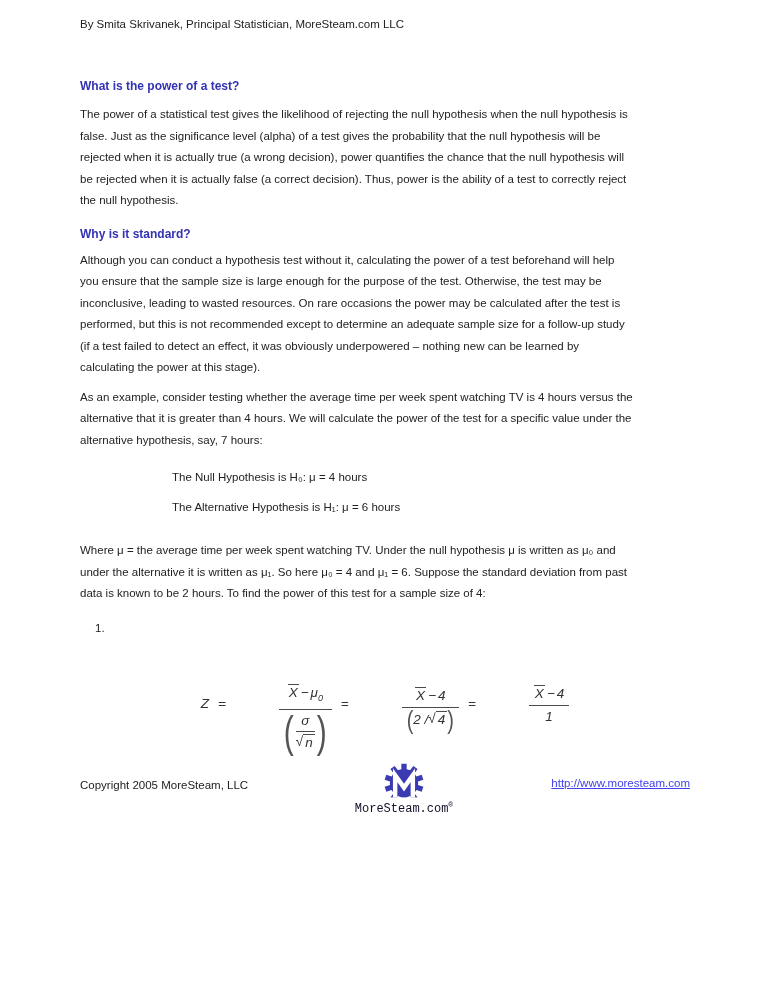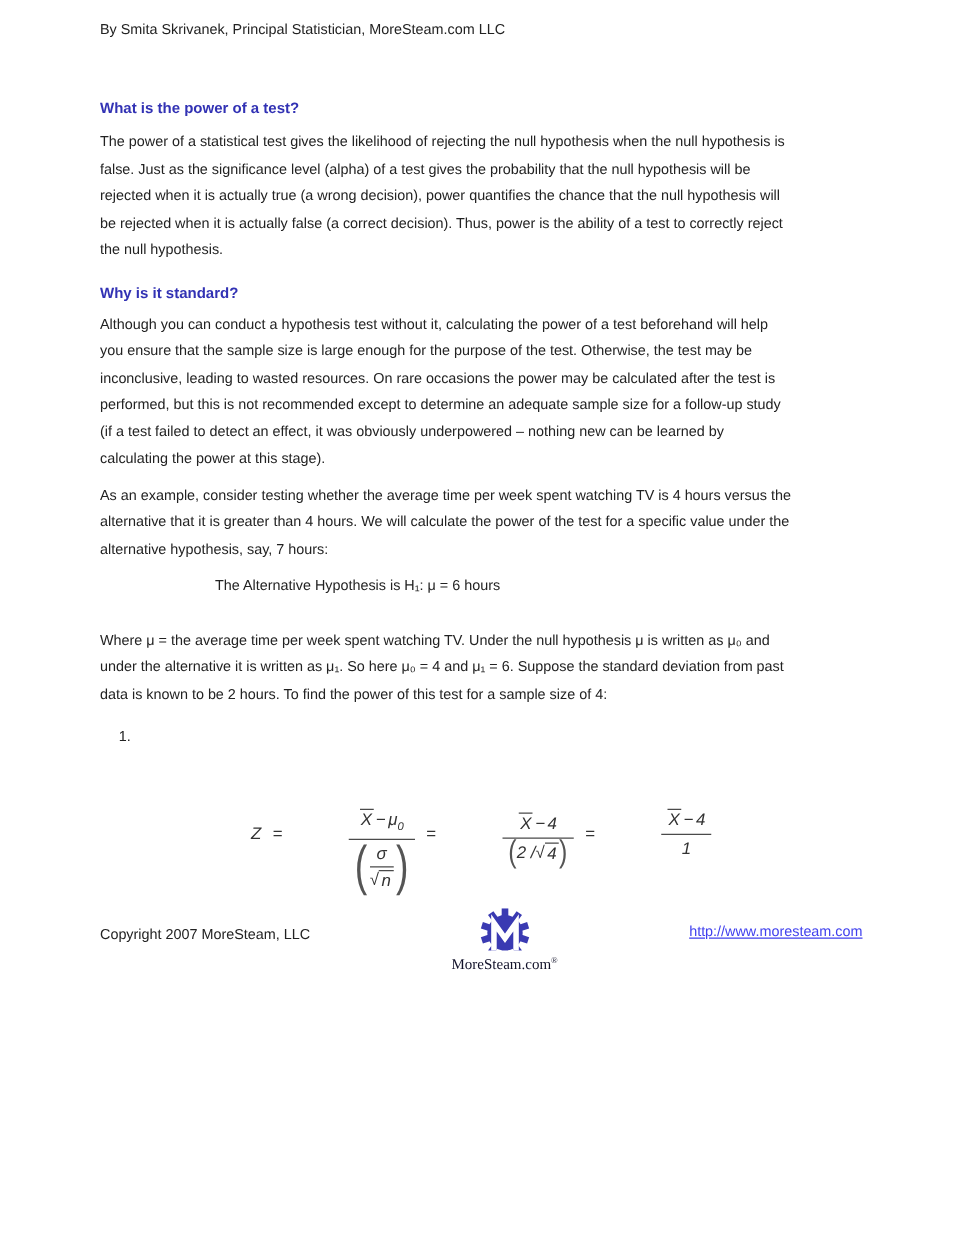--- a/index.html
+++ b/index.html
@@ -54,21 +54,21 @@
   .sqrt { display:inline-flex; align-items:flex-start; }
   .sqrt .sqrt-sign { font-style:italic; }
   .sqrt .radicand { border-top:1.2px solid #4a4a4a; padding:0 2px; }
   .op { padding:0 2px; }
   
   .footer { margin-top:15px; display:flex; justify-content:space-between; align-items:flex-start; }
   .footer-left { margin-top:13px; font-size:11.5px; }
   .footer-logo { display:flex; flex-direction:column; align-items:center; width:130px; margin-left:8px; }
   .logo-caption {
     margin-top:-10px; background:#fff; padding:0 2px;
-    font-family:Liberation Serif, serif;
+    font-family:Liberation Mono, monospace;
     font-size:12px; line-height:14px; color:#101028; font-style:normal;
   }
   .logo-caption .reg { font-size:7px; vertical-align:super; }
   .footer-right { margin-top:11px; font-size:11.5px; }
   .footer-link { text-decoration:underline; }
 </style>
 </head>
 <body>
 
 <div class="page">
@@ -87,20 +87,21 @@
 you ensure that the sample size is large enough for the purpose of the test.  Otherwise, the test may be
 inconclusive, leading to wasted resources. On rare occasions the power may be calculated after the test is
 performed, but this is not recommended except to determine an adequate sample size for a follow-up study
 (if a test failed to detect an effect, it was obviously underpowered – nothing new can be learned by
 calculating the power at this stage).</p>
 
   <p class="para">As an example, consider testing whether the average time per week spent watching TV is 4 hours versus the
 alternative that it is greater than 4 hours. We will calculate the power of the test for a specific value under the
 alternative hypothesis, say, 7 hours:</p>
 
+  <p class="hyp first">The Null Hypothesis is H₀: μ = 4 hours</p>
   <p class="hyp second">The Alternative Hypothesis is H₁: μ = 6 hours</p>
 
   <p class="para p4">Where μ = the average time per week spent watching TV. Under the null hypothesis μ is written as μ₀ and
 under the alternative it is written as μ₁.  So here μ₀ = 4 and μ₁ = 6. Suppose the standard deviation from past
 data is known to be 2 hours. To find the power of this test for a sample size of 4:</p>
 
   <div class="list-item">
     <span class="list-number">1.</span>
   </div>
 
@@ -146,21 +147,21 @@
 
     <span class="frac f3">
       <span class="num">
         <span class="xbar">X</span><span class="op">−</span><span>4</span>
       </span>
       <span class="den">1</span>
     </span>
   </div>
 
   <div class="footer">
-    <p class="footer-left">Copyright 2007 MoreSteam, LLC</p>
+    <p class="footer-left">Copyright 2005 MoreSteam, LLC</p>
 
     <div class="footer-logo">
       <svg width="54" height="46" viewBox="0 0 60 52">
         <g fill="#3a3ab2">
           <circle cx="30" cy="24" r="16"></circle>
           <g>
             <rect x="27" y="2" width="6" height="9" transform="rotate(0 30 24)"></rect>
             <rect x="27" y="2" width="6" height="9" transform="rotate(36 30 24)"></rect>
             <rect x="27" y="2" width="6" height="9" transform="rotate(72 30 24)"></rect>
             <rect x="27" y="2" width="6" height="9" transform="rotate(108 30 24)"></rect>

